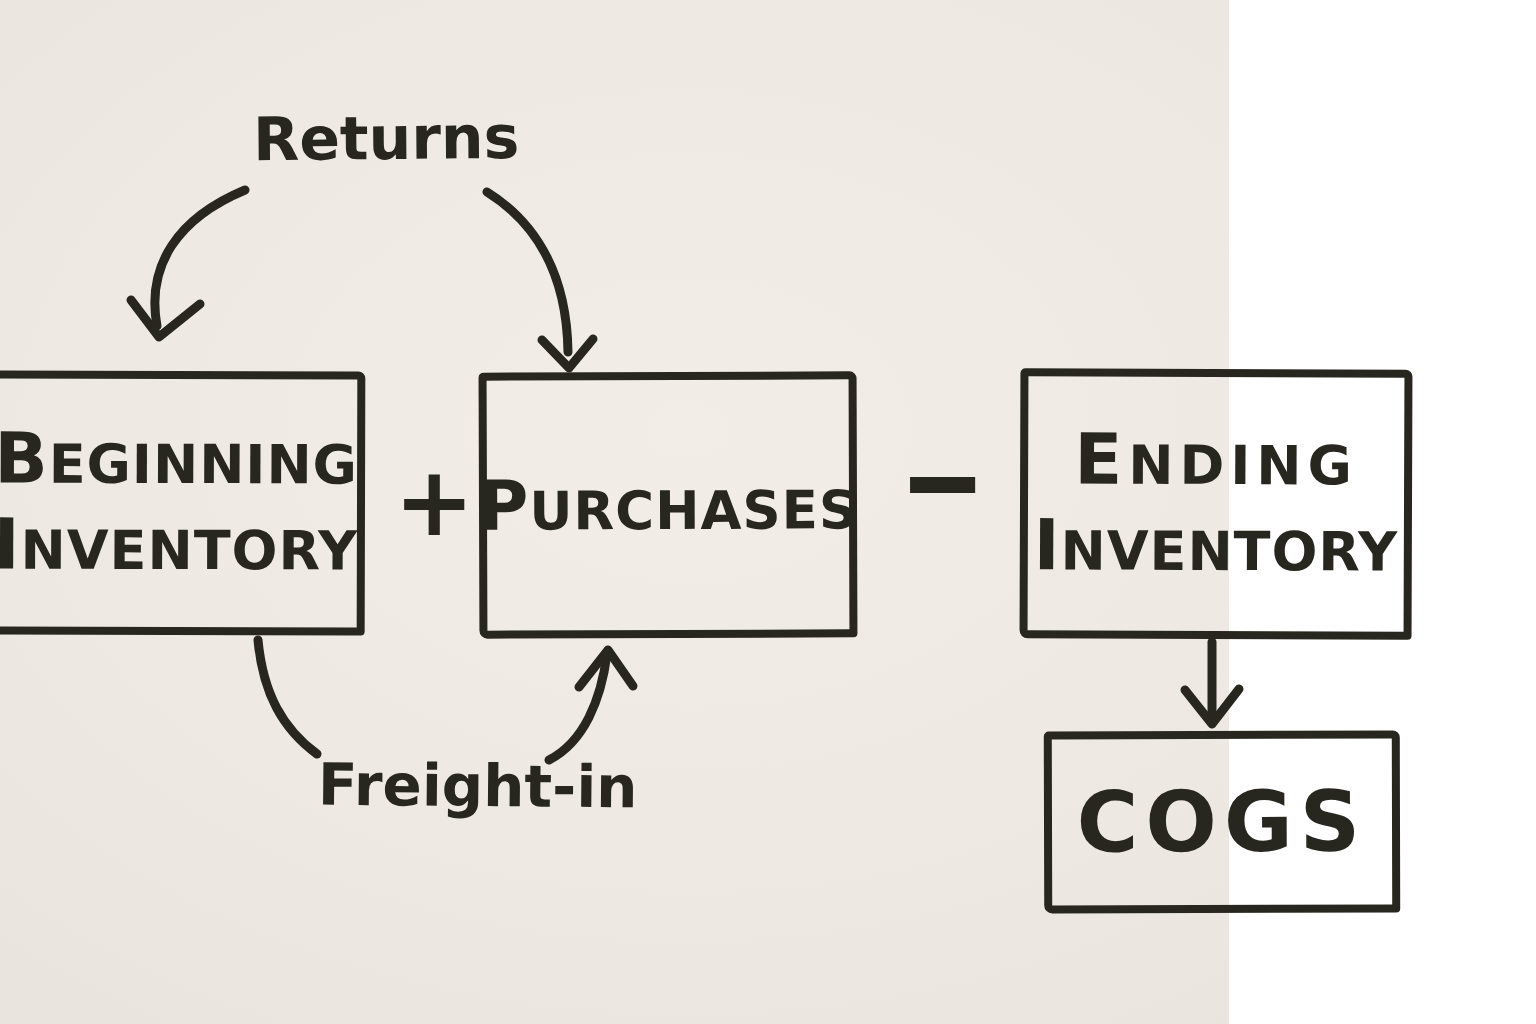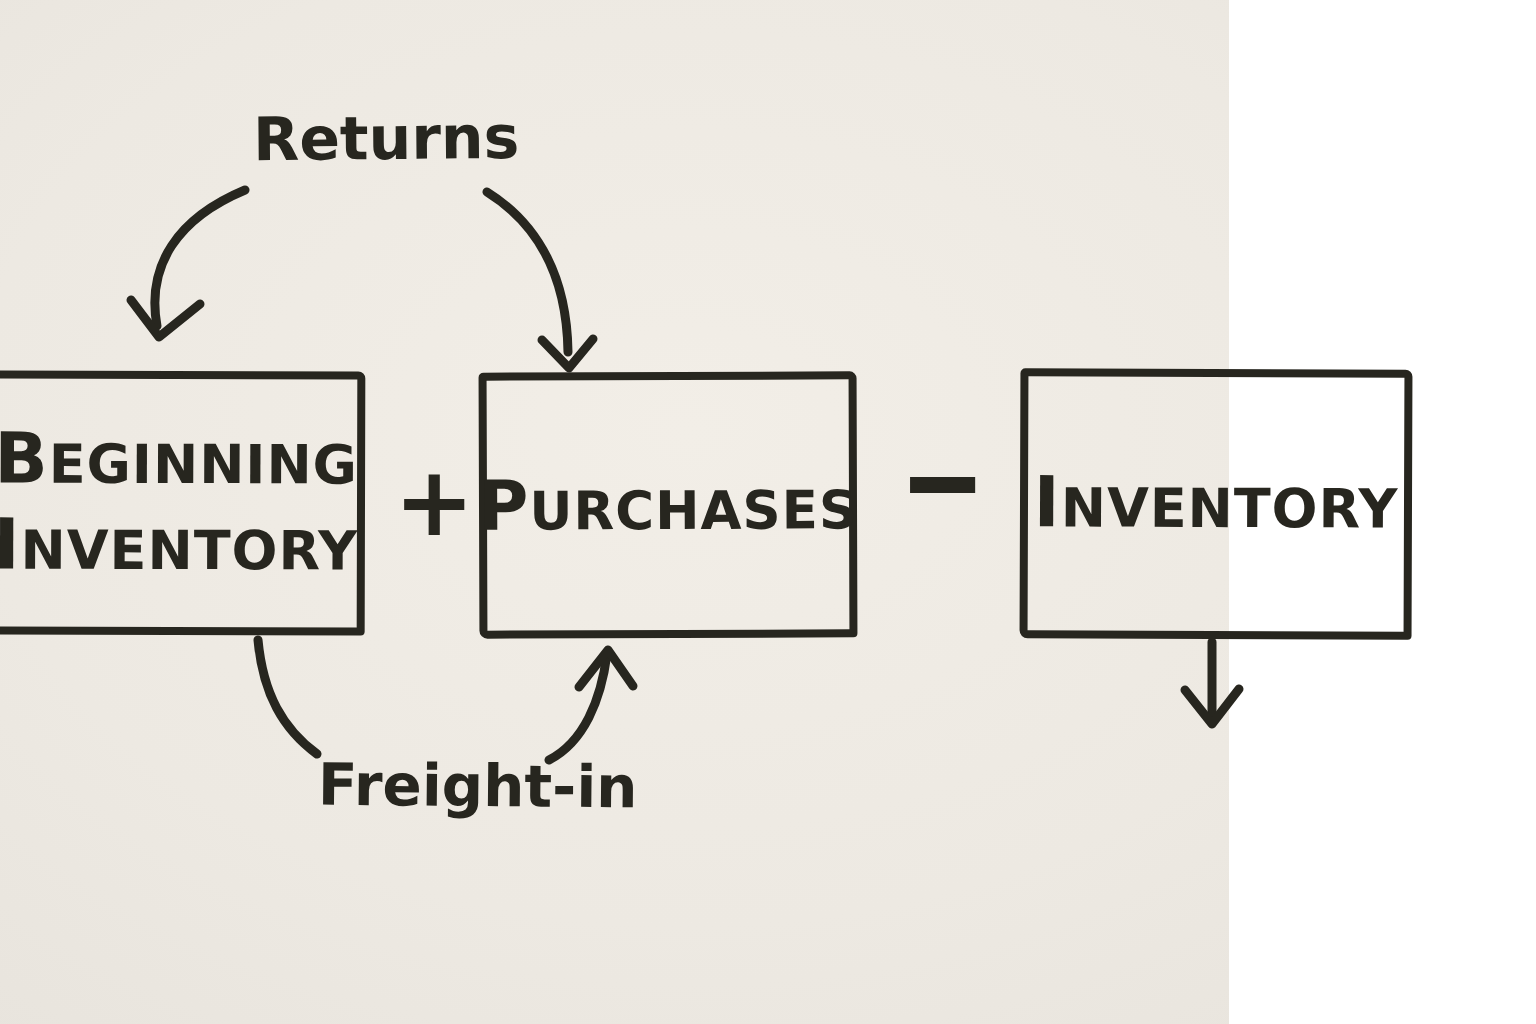--- a/index.html
+++ b/index.html
@@ -134,17 +134,21 @@
   <div class="box beginning">
     <div class="box-line caps-initial">BEGINNING</div>
     <div class="box-line caps-initial">INVENTORY</div>
   </div>
 
   <div class="box purchases">
     <div class="box-line caps-initial">PURCHASES</div>
   </div>
 
   <div class="box ending">
+    <div class="box-line caps-initial first">ENDING</div>
     <div class="box-line caps-initial">INVENTORY</div>
   </div>
 
+  <div class="box cogs">
+    <div class="box-line">COGS</div>
+  </div>
 
 </div>
 
 </body></html>

